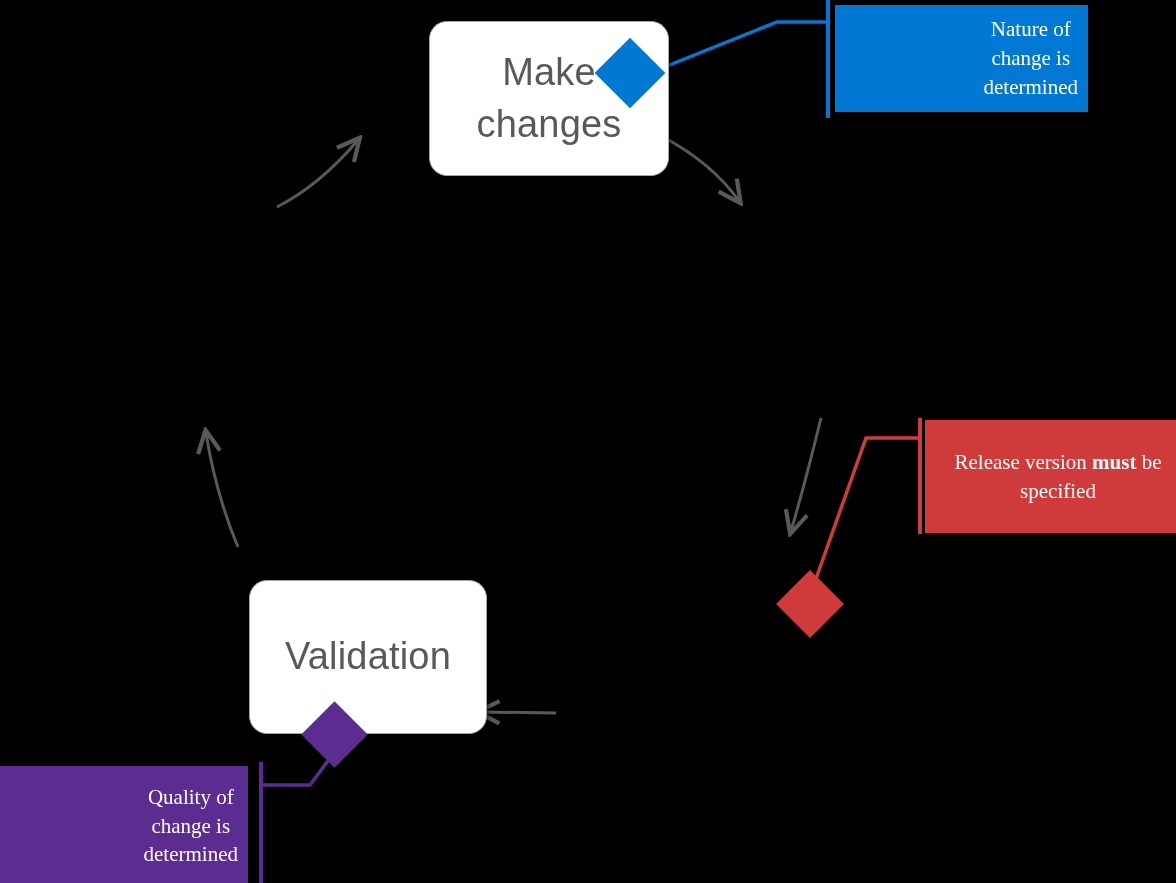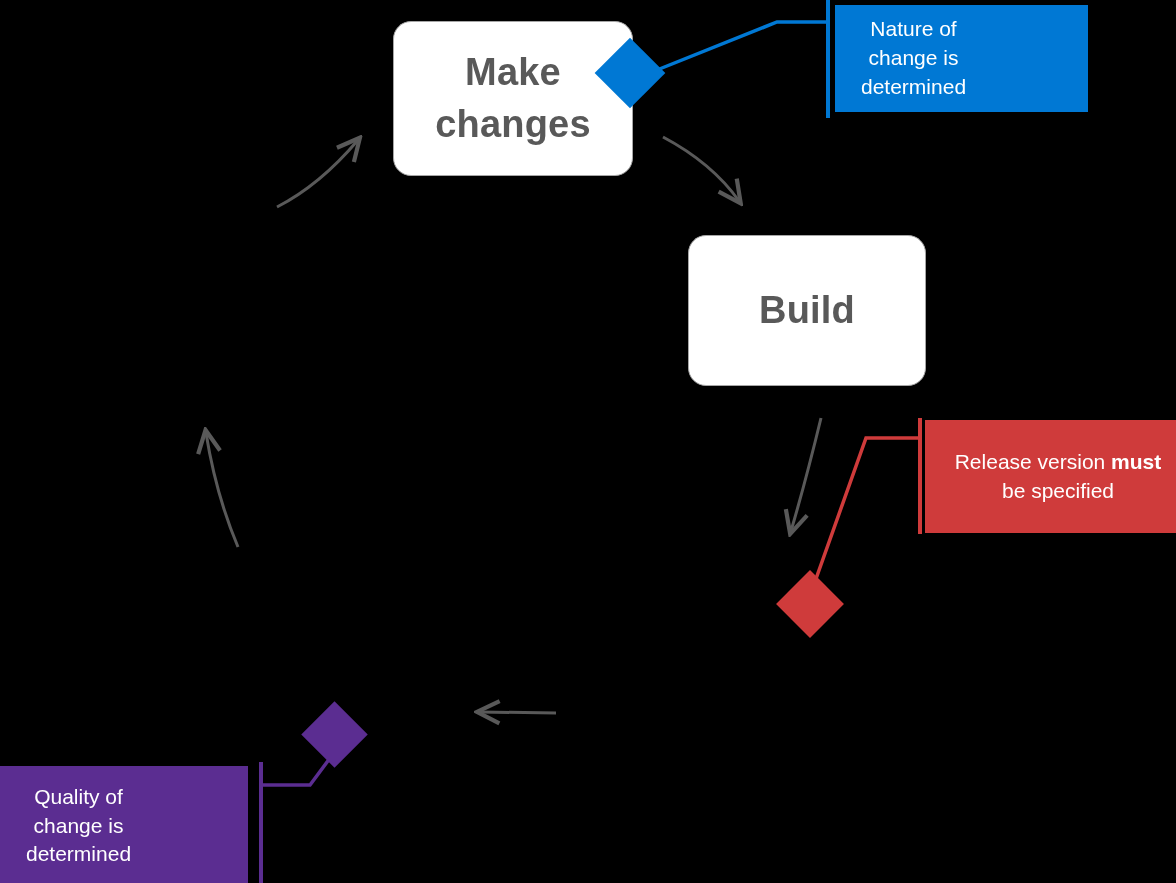--- a/index.html
+++ b/index.html
@@ -21,45 +21,47 @@
     background: #ffffff;
     border: 1px solid #a6a6a6;
     border-radius: 18px;
     box-shadow: 2px 2px 3px rgba(0,0,0,0.45);
     display: flex;
     align-items: center;
     justify-content: center;
     text-align: center;
     color: #595959;
     font-size: 38px;
-    font-weight: 700;
+    font-weight: 400;
     line-height: 1.35;
     letter-spacing: 0.2px;
     box-sizing: border-box;
     z-index: 5;
+    margin-left: 36px;
   }
   #node-make-changes { left: 393px; top: 21px;  width: 240px; height: 155px; }
   #node-release      { left: 101px; top: 235px; width: 238px; height: 151px; }
   #node-build        { left: 688px; top: 235px; width: 238px; height: 151px; }
   #node-validation   { left: 213px; top: 580px; width: 238px; height: 154px; }
   #node-package      { left: 576px; top: 580px; width: 238px; height: 154px; }
 
   
   .callout {
     position: absolute;
     display: flex;
     align-items: center;
-    justify-content: flex-start;
+    justify-content: flex-end;
     text-align: center;
     color: #ffffff;
     font-size: 21px;
     line-height: 1.38;
     box-sizing: border-box;
-    padding: 4px 26px;
+    padding: 4px 10px;
     z-index: 6;
+    font-family: Liberation Serif, serif;
   }
   #callout-blue   { left: 835px; top: 5px;   width: 253px; height: 107px; background: #0078D4; }
   #callout-red    { left: 925px; top: 420px; width: 266px; height: 113px; background: #CF3B3B; }
   #callout-purple { left: 0px;   top: 766px; width: 248px; height: 120px; background: #5B2D91; }
   .callout b { font-weight: 700; }
 
   
   .leader-bar { position: absolute; z-index: 6; }
   #bar-blue   { left: 826px; top: 0px;   width: 4px; height: 118px; background: #0078D4; }
   #bar-red    { left: 918px; top: 418px; width: 4px; height: 116px; background: #CF3B3B; }
@@ -114,24 +116,24 @@
     <rect x="605" y="48" width="50" height="50" fill="#0078D4" transform="rotate(45 630 73)"></rect>
     <rect x="786" y="580" width="48" height="48" fill="#CF3B3B" transform="rotate(45 810 604)"></rect>
     <rect x="311" y="711" width="47" height="47" fill="#5B2D91" transform="rotate(45 334.5 734.5)"></rect>
   </svg>
 
   <div id="node-make-changes" class="node">
     <span>Make<br>changes</span>
   </div>
 
 
-  <div id="node-build" class="node">
-    <span>Build</span>
+
+  <div id="node-validation" class="node">
+    <span>Validation</span>
   </div>
-
 
 
   <div id="bar-blue" class="leader-bar"></div>
   <div id="bar-red" class="leader-bar"></div>
   <div id="bar-purple" class="leader-bar"></div>
 
   <div id="callout-blue" class="callout">
     <span>Nature of<br>change is<br>determined</span>
   </div>
 

